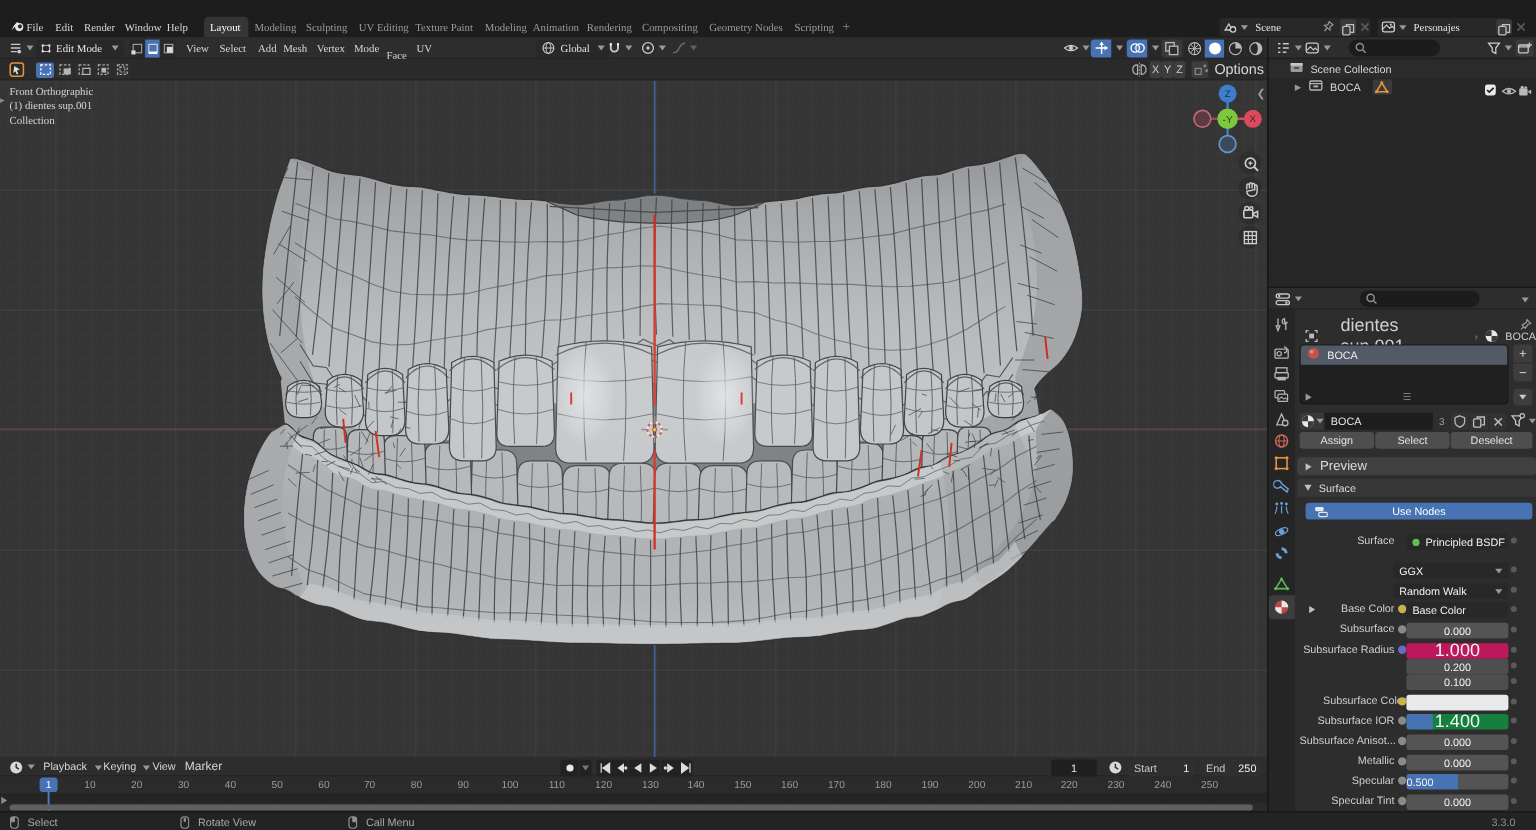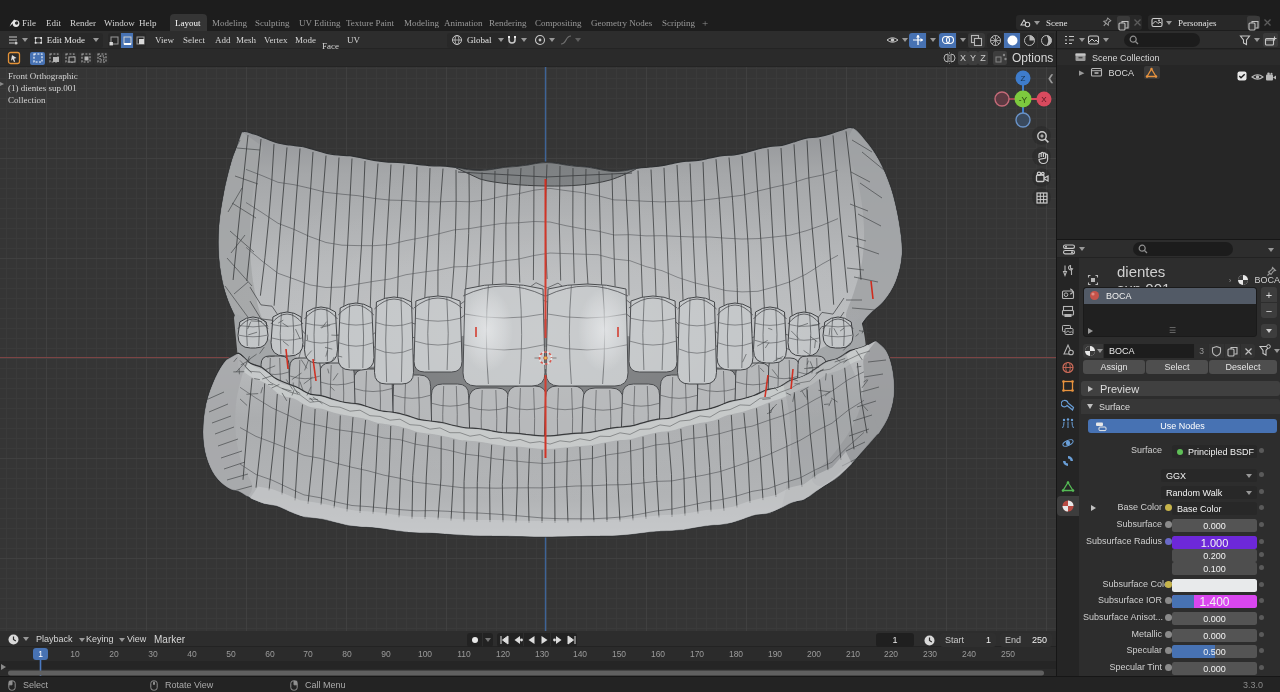--- a/index.html
+++ b/index.html
@@ -915,48 +915,48 @@
       <div class="abs" style="left:26px;top:262px;width:79px;text-align:right;color:#cfcfcf;font-size:9px;white-space:nowrap">Base Color</div>
       <div class="abs" style="left:108px;top:264px;width:7px;height:7px;border-radius:50%;background:#c7b44a"></div>
       <div class="abs row" style="left:115px;top:262px;width:85px;height:13px;background:#282828;border-radius:2.5px;justify-content:flex-start;padding:0 5px;color:#f2f2f2;font-size:9px;white-space:nowrap">Base Color</div>
       <div class="abs" style="left:202px;top:265px;width:5px;height:5px;border-radius:50%;background:#5a5a5a"></div>
       <div class="abs" style="left:26px;top:279px;width:79px;text-align:right;color:#cfcfcf;font-size:9px;white-space:nowrap">Subsurface</div>
       <div class="abs" style="left:108px;top:281px;width:7px;height:7px;border-radius:50%;background:#8a8a8a"></div>
       <div class="abs row" style="left:115px;top:279px;width:85px;height:13px;background:#545454;border-radius:2.5px;justify-content:center;color:#f2f2f2;font-size:9px;white-space:nowrap">0.000</div>
       <div class="abs" style="left:202px;top:282px;width:5px;height:5px;border-radius:50%;background:#5a5a5a"></div>
       <div class="abs" style="left:26px;top:296px;width:79px;text-align:right;color:#cfcfcf;font-size:9px;white-space:nowrap">Subsurface Radius</div>
       <div class="abs" style="left:108px;top:298px;width:7px;height:7px;border-radius:50%;background:#6a6ac8"></div>
-      <div class="abs row" style="left:115px;top:296px;width:85px;height:13px;background:#6d28d9;border-radius:2.5px;justify-content:center;color:#f2f2f2;font-size:11px;white-space:nowrap">1.000</div>
+      <div class="abs row" style="left:115px;top:296px;width:85px;height:13px;background:#be185d;border-radius:2.5px;justify-content:center;color:#f2f2f2;font-size:15px;white-space:nowrap">1.000</div>
       <div class="abs" style="left:202px;top:299px;width:5px;height:5px;border-radius:50%;background:#5a5a5a"></div>
       <div class="abs row" style="left:115px;top:309px;width:85px;height:13px;background:#4e4e4e;border-radius:2.5px;justify-content:center;color:#f2f2f2;font-size:9px;white-space:nowrap">0.200</div>
       <div class="abs" style="left:202px;top:312px;width:5px;height:5px;border-radius:50%;background:#5a5a5a"></div>
       <div class="abs row" style="left:115px;top:322px;width:85px;height:13px;background:#4e4e4e;border-radius:2.5px;justify-content:center;color:#f2f2f2;font-size:9px;white-space:nowrap">0.100</div>
       <div class="abs" style="left:202px;top:325px;width:5px;height:5px;border-radius:50%;background:#5a5a5a"></div>
       <div class="abs" style="left:36px;top:339px;width:79px;text-align:right;color:#cfcfcf;font-size:9px;white-space:nowrap">Subsurface Color</div>
       <div class="abs" style="left:108px;top:341px;width:7px;height:7px;border-radius:50%;background:#c7b44a"></div>
       <div class="abs row" style="left:115px;top:339px;width:85px;height:13px;background:#e8eaeb;border-radius:2.5px;justify-content:center;color:#f2f2f2;font-size:9px;white-space:nowrap"></div>
       <div class="abs" style="left:202px;top:342px;width:5px;height:5px;border-radius:50%;background:#5a5a5a"></div>
       <div class="abs" style="left:26px;top:355px;width:79px;text-align:right;color:#cfcfcf;font-size:9px;white-space:nowrap">Subsurface IOR</div>
       <div class="abs" style="left:108px;top:357px;width:7px;height:7px;border-radius:50%;background:#8a8a8a"></div>
-      <div class="abs row" style="left:115px;top:355px;width:85px;height:13px;background:#d946ef;border-radius:2.5px;justify-content:center;color:#f2f2f2;font-size:12px;overflow:hidden">
+      <div class="abs row" style="left:115px;top:355px;width:85px;height:13px;background:#15803d;border-radius:2.5px;justify-content:center;color:#f2f2f2;font-size:15px;overflow:hidden">
         <div class="abs" style="left:0;top:0;width:22px;height:13px;background:#4772b3"></div>
         <span style="position:relative">1.400</span>
       </div>
       <div class="abs" style="left:202px;top:358px;width:5px;height:5px;border-radius:50%;background:#5a5a5a"></div>
       <div class="abs" style="left:26px;top:372px;width:79px;text-align:right;color:#cfcfcf;font-size:9px;white-space:nowrap">Subsurface Anisot...</div>
       <div class="abs" style="left:108px;top:374px;width:7px;height:7px;border-radius:50%;background:#8a8a8a"></div>
       <div class="abs row" style="left:115px;top:372px;width:85px;height:13px;background:#545454;border-radius:2.5px;justify-content:center;color:#f2f2f2;font-size:9px;white-space:nowrap">0.000</div>
       <div class="abs" style="left:202px;top:375px;width:5px;height:5px;border-radius:50%;background:#5a5a5a"></div>
       <div class="abs" style="left:26px;top:389px;width:79px;text-align:right;color:#cfcfcf;font-size:9px;white-space:nowrap">Metallic</div>
       <div class="abs" style="left:108px;top:391px;width:7px;height:7px;border-radius:50%;background:#8a8a8a"></div>
       <div class="abs row" style="left:115px;top:389px;width:85px;height:13px;background:#545454;border-radius:2.5px;justify-content:center;color:#f2f2f2;font-size:9px;white-space:nowrap">0.000</div>
       <div class="abs" style="left:202px;top:392px;width:5px;height:5px;border-radius:50%;background:#5a5a5a"></div>
       <div class="abs" style="left:26px;top:405px;width:79px;text-align:right;color:#cfcfcf;font-size:9px;white-space:nowrap">Specular</div>
       <div class="abs" style="left:108px;top:407px;width:7px;height:7px;border-radius:50%;background:#8a8a8a"></div>
-      <div class="abs row" style="left:115px;top:405px;width:85px;height:13px;background:#545454;border-radius:2.5px;justify-content:center;color:#f2f2f2;font-size:9px;overflow:hidden">
+      <div class="abs row" style="left:115px;top:405px;width:85px;height:13px;background:#545454;border-radius:2.5px;color:#f2f2f2;font-size:9px;overflow:hidden">
         <div class="abs" style="left:0;top:0;width:43px;height:13px;background:#4772b3"></div>
         <span style="position:relative">0.500</span>
       </div>
       <div class="abs" style="left:202px;top:408px;width:5px;height:5px;border-radius:50%;background:#5a5a5a"></div>
       <div class="abs" style="left:26px;top:422px;width:79px;text-align:right;color:#cfcfcf;font-size:9px;white-space:nowrap">Specular Tint</div>
       <div class="abs" style="left:108px;top:424px;width:7px;height:7px;border-radius:50%;background:#8a8a8a"></div>
       <div class="abs row" style="left:115px;top:422px;width:85px;height:13px;background:#545454;border-radius:2.5px;justify-content:center;color:#f2f2f2;font-size:9px;white-space:nowrap">0.000</div>
       <div class="abs" style="left:202px;top:425px;width:5px;height:5px;border-radius:50%;background:#5a5a5a"></div>
     </div>
     <div class="abs" style="left:1056px;top:31px;width:1px;height:645px;background:#161616"></div>

